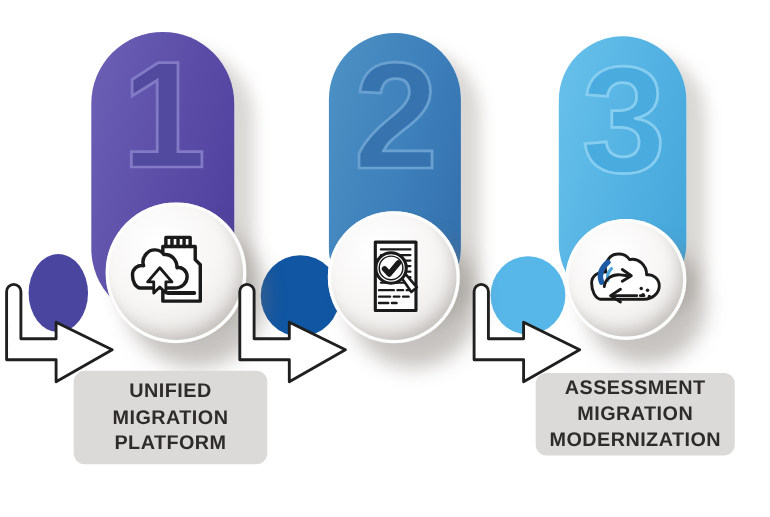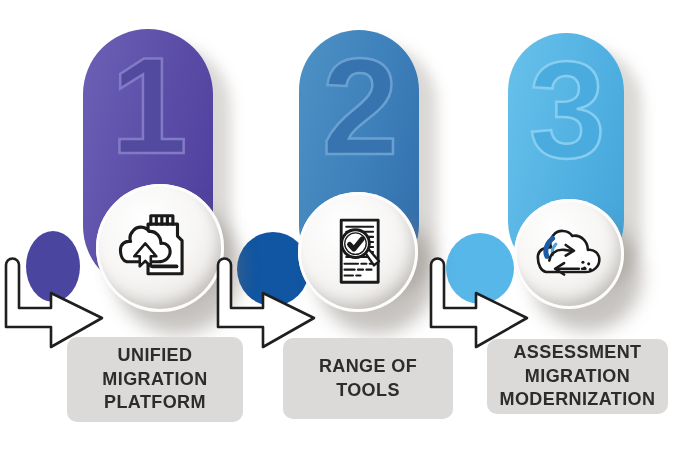--- a/index.html
+++ b/index.html
@@ -103,24 +103,20 @@
       <svg viewBox="0 0 100 100" fill="none" stroke="#1a1a1a" stroke-width="3.4" stroke-linejoin="round" stroke-linecap="round">
         <rect x="30" y="12" width="44" height="74" fill="#ffffff"></rect>
         <path d="M36,20 H68 M36,26 H68 M36,32 H68 M36,38 H68 M36,44 H68 M36,50 H68 M36,56 H68" stroke-width="2.4"></path>
         <path d="M34,64 H50 M54,64 H60 M64,64 H68 M34,71 H46 M50,71 H56 M60,71 H66 M34,78 H44 M48,78 H53" stroke-width="2.6"></path>
         <path d="M58,50 L63,47 L75,61 L69,66 Z" fill="#ffffff" stroke-width="2.8"></path>
         <circle cx="47" cy="40" r="16.5" fill="#ffffff"></circle>
         <circle cx="47" cy="40" r="12.8" stroke-width="1.6"></circle>
         <path d="M40,41 L45,46.5 L55,34.5" stroke-width="6"></path>
       </svg>
     </div>
-    <div class="card">
-      <div>RANGE OF
-TOOLS</div>
-    </div>
   </div>
 
   <div class="step step-3" style="--pill-light: #68c1ea; --pill-mid: #52b1e2; --pill-dark: #41a3d8; --num-fill: #4aabdf; --num-outline: #86cdf0; --dot: #57b7e8;">
     <div class="pill">
       <div class="num">3</div>
     </div>
     <div class="dot"></div>
     <svg class="arrow" viewBox="0 0 100 95">
       <path d="M2,10 A6.5,6.5 0 0 1 15,10 L15,53 L47,53 L47,38 L98,63 L47,92 L47,72 L2,72 Z" fill="#ffffff" stroke="#1f1f1f" stroke-width="2.6" stroke-linejoin="round"></path>
     </svg>

